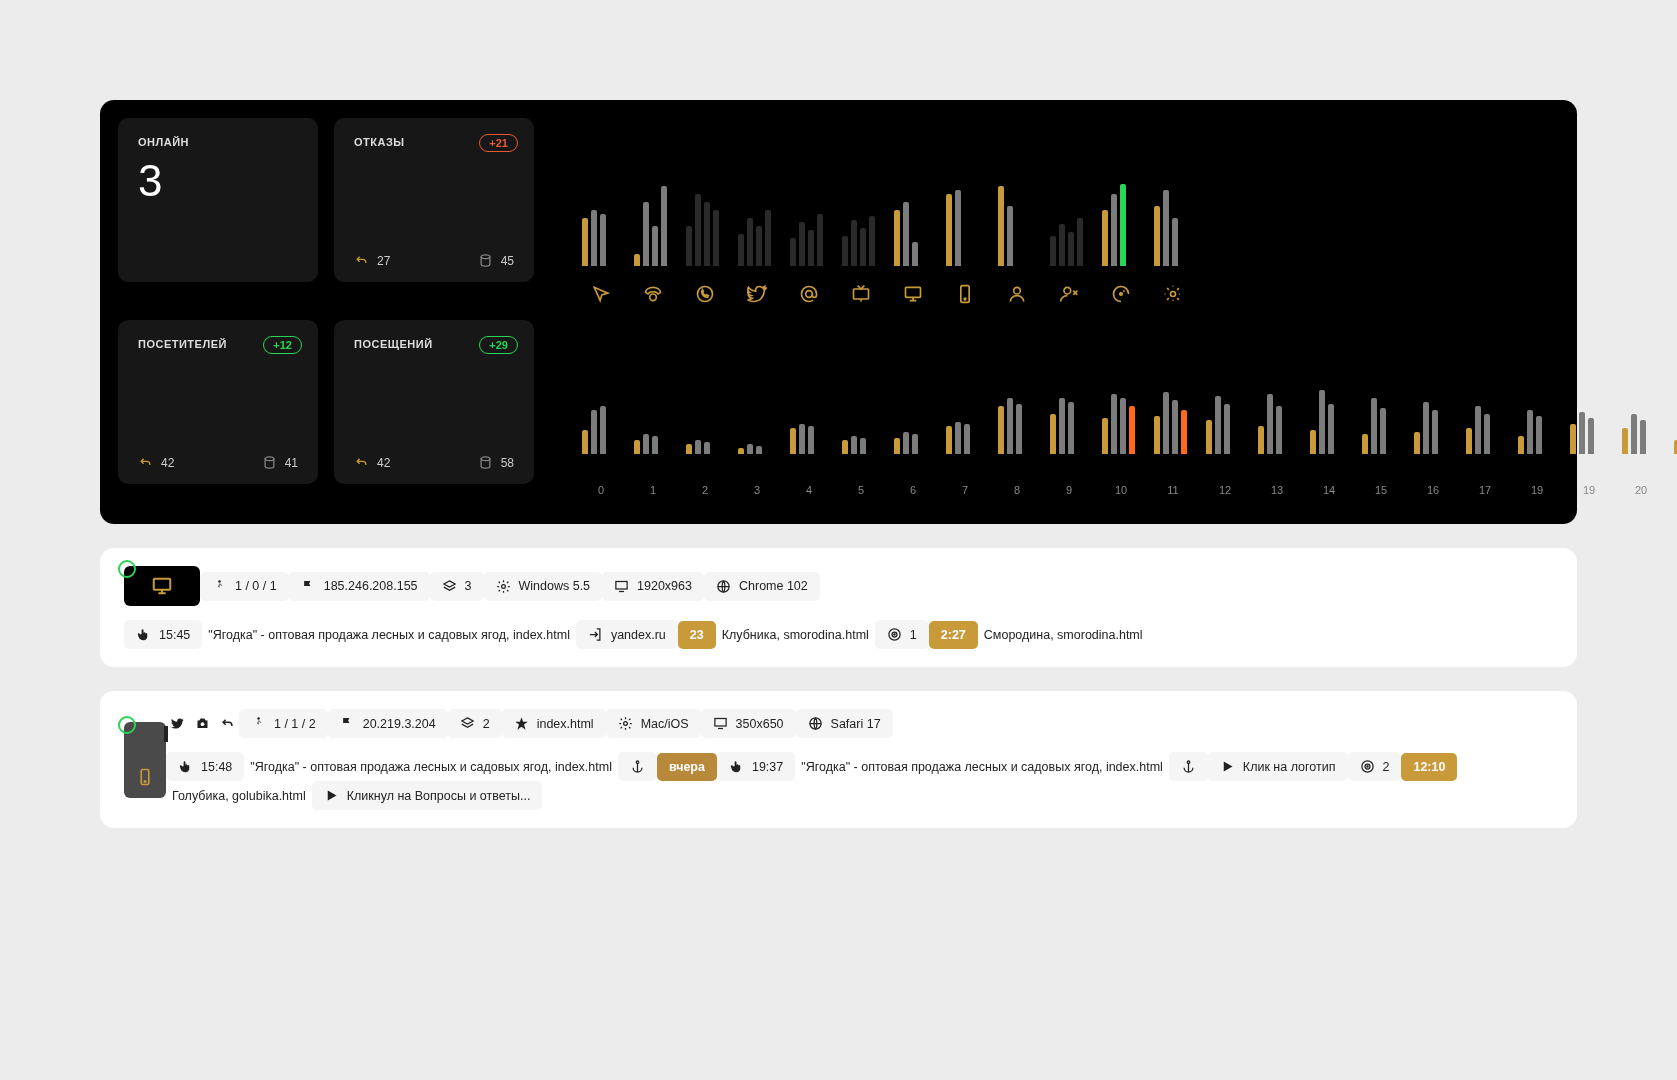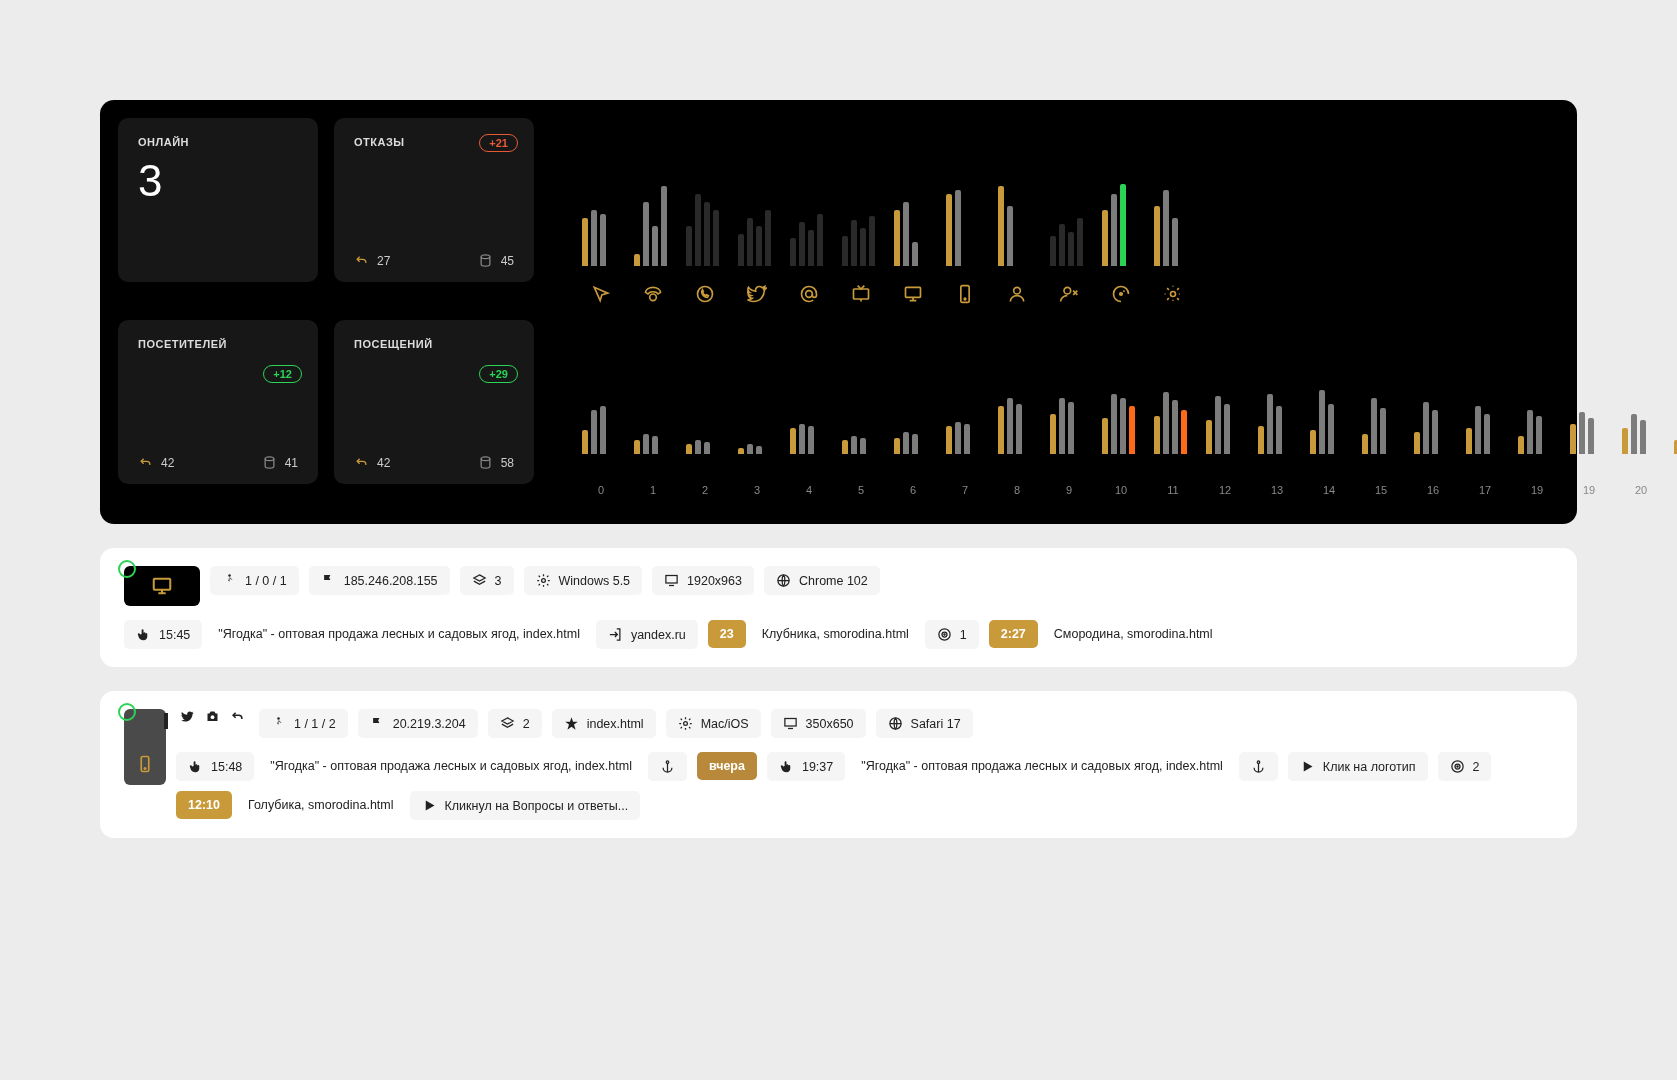--- a/index.html
+++ b/index.html
@@ -15,39 +15,39 @@
 .card-title { color: #ddd; font-size: 11px; font-weight: 700; letter-spacing: 0.5px; }
 .card-value { color: #fff; font-size: 44px; font-weight: 300; margin-top: 8px; }
 .card-value .pct { font-size: 18px; font-weight: 400; color: #aaa; margin-left: 4px; }
 .card-footer { display: flex; justify-content: space-between; margin-top: auto; font-size: 12px; color: #ccc; }
 .card-footer-item { display: flex; align-items: center; gap: 8px; }
 .badge {
   position: absolute; top: 16px; right: 16px; font-size: 11px; border-radius: 11px;
   padding: 2px 9px; border: 1px solid; font-weight: 600;
 }
 .badge.red { color: #e75a36; border-color: #e75a36; }
-.badge.green { color: #2bd454; border-color: #2bd454; margin-top: 29px; }
+.badge.green { color: #2bd454; border-color: #2bd454; }
 .charts { flex: 1; display: flex; flex-direction: column; gap: 30px; padding: 28px 30px 10px 30px; position: relative; }
 .chart-row { display: flex; align-items: flex-end; gap: 14px; height: 120px; }
 .chart-group { display: flex; align-items: flex-end; gap: 3px; width: 38px; }
 .bar { width: 6px; border-radius: 2px 2px 0 0; }
 .bar.grey { background: #7c7c7c; }
 .bar.gold { background: #c99a3a; }
 .bar.ghost { background: #2a2a2a; }
 .bar.green { background: #2bd454; }
 .bar.orange { background: #ff6a1a; }
 .icon-row { display: flex; gap: 14px; margin-top: -12px; }
 .icon-slot { width: 38px; display: flex; justify-content: center; }
 .hour-row { display: flex; gap: 14px; }
 .hour-label { width: 38px; text-align: center; color: #888; font-size: 11px; }
 .visitor-panel {
   background: #fff; border-radius: 14px; padding: 18px 24px; margin-top: 24px;
   display: flex; flex-direction: column; gap: 14px;
 }
-.vrow { display: flex; flex-wrap: wrap; align-items: flex-start; gap: 10px; }
+.vrow { display: flex; flex-wrap: wrap; align-items: center; }
 .device-tile {
   width: 76px; height: 40px; background: #000; border-radius: 6px;
   display: flex; align-items: center; justify-content: center; position: relative;
 }
 .device-tile.tall { height: 76px; width: 42px; background: #4a4a4a; border-radius: 6px; }
 .device-tile .ring {
   position: absolute; top: -6px; left: -6px; width: 18px; height: 18px; border-radius: 50%;
   border: 2px solid #2bd454;
 }
 .chip {
@@ -705,21 +705,21 @@
             <span class="ico">
               <svg viewBox="0 0 24 24" fill="none" stroke="#222" stroke-width="2">
                 <circle cx="12" cy="12" r="9"></circle>
                 <circle cx="12" cy="12" r="4"></circle>
                 <circle cx="12" cy="12" r="1" fill="#222"></circle>
               </svg>
             </span>
             <span class="nw">2</span>
           </span>
           <span class="chip gold">12:10</span>
-          <span class="chip plain nw">Голубика, smorodina.html</span>
+          <span class="chip plain nw">Голубика, golubika.html</span>
           <span class="chip">
             <span class="ico">
               <svg viewBox="0 0 24 24" fill="#222">
                 <path d="M6 4l14 8-14 8z"></path>
               </svg>
             </span>
             <span class="nw">Кликнул на Вопросы и ответы...</span>
           </span>
         </div>
     </div>

